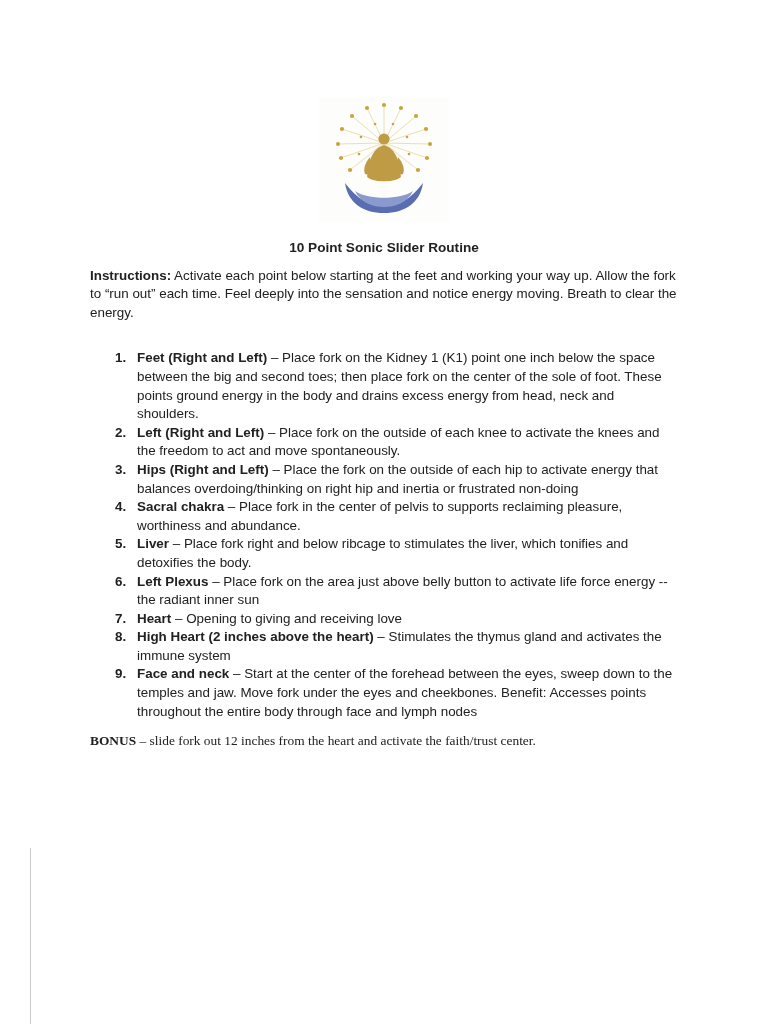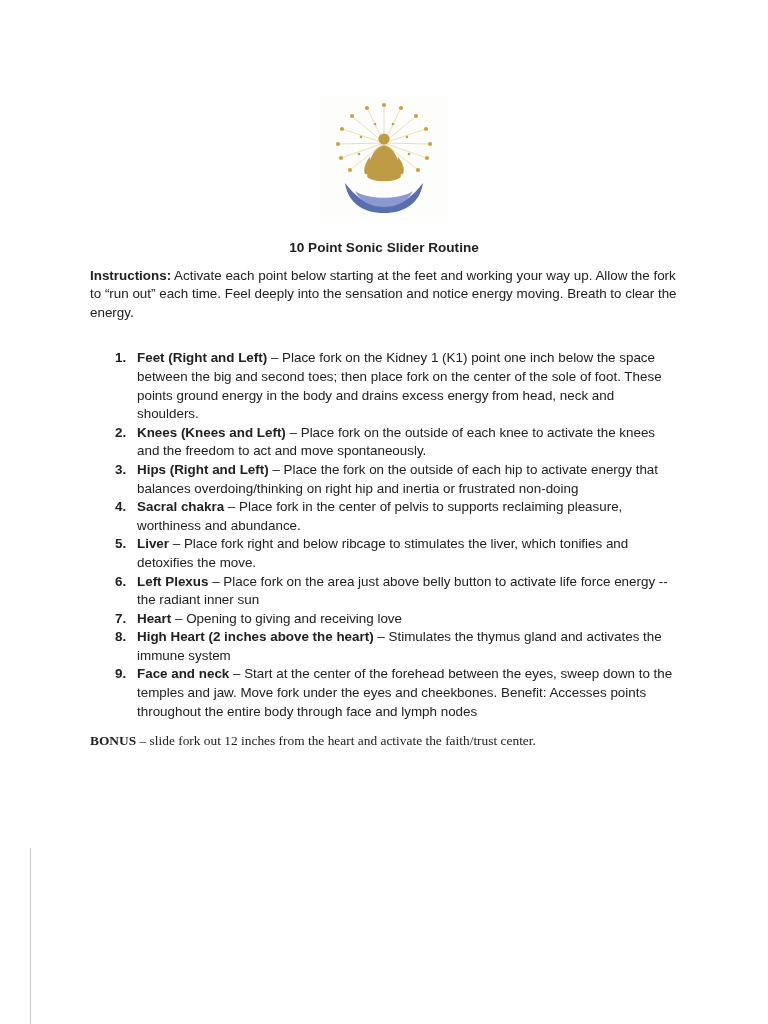--- a/index.html
+++ b/index.html
@@ -123,36 +123,36 @@
 
   <div class="routine-list">
 
     <div class="item">
       <span class="num">1.</span>
       <span class="body"><strong>Feet (Right and Left)</strong><span> – Place fork on the Kidney 1 (K1) point one inch below the space between the big and second toes; then place fork on the center of the sole of foot. These points ground energy in the body and drains excess energy from head, neck and shoulders.</span></span>
     </div>
 
     <div class="item">
       <span class="num">2.</span>
-      <span class="body"><strong>Knees (Knees and Left)</strong><span> – Place fork on the outside of each knee to activate the knees and the freedom to act and move spontaneously.</span></span>
+      <span class="body"><strong>Left (Right and Left)</strong><span> – Place fork on the outside of each knee to activate the knees and the freedom to act and move spontaneously.</span></span>
     </div>
 
     <div class="item">
       <span class="num">3.</span>
       <span class="body"><strong>Hips (Right and Left)</strong><span> – Place the fork on the outside of each hip to activate energy that balances overdoing/thinking on right hip and inertia or frustrated non-doing</span></span>
     </div>
 
     <div class="item">
       <span class="num">4.</span>
       <span class="body"><strong>Sacral chakra</strong><span> – Place fork in the center of pelvis to supports reclaiming pleasure, worthiness and abundance.</span></span>
     </div>
 
     <div class="item">
       <span class="num">5.</span>
-      <span class="body"><strong>Liver</strong><span> – Place fork right and below ribcage to stimulates the liver, which tonifies and detoxifies the move.</span></span>
+      <span class="body"><strong>Liver</strong><span> – Place fork right and below ribcage to stimulates the liver, which tonifies and detoxifies the body.</span></span>
     </div>
 
     <div class="item">
       <span class="num">6.</span>
       <span class="body"><strong>Left Plexus</strong><span> – Place fork on the area just above belly button to activate life force energy -- the radiant inner sun</span></span>
     </div>
 
     <div class="item">
       <span class="num">7.</span>
       <span class="body"><strong>Heart</strong><span> – Opening to giving and receiving love</span></span>

